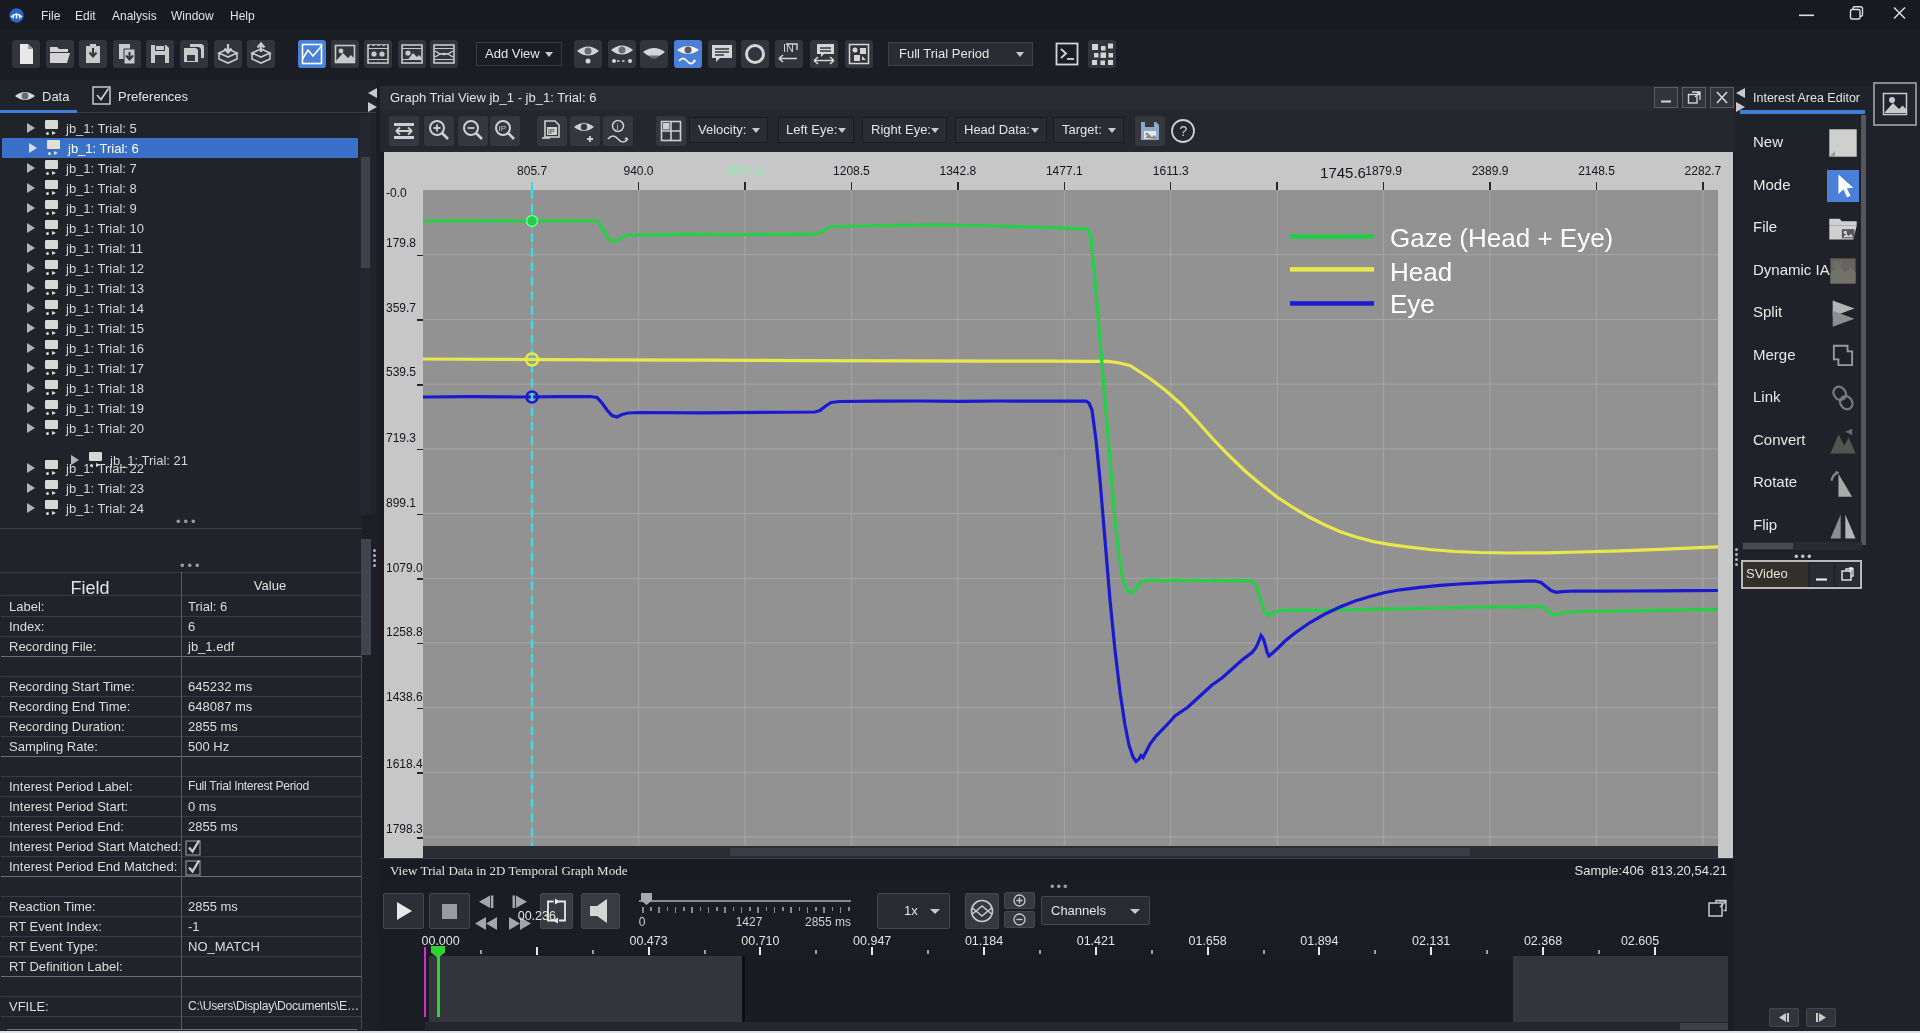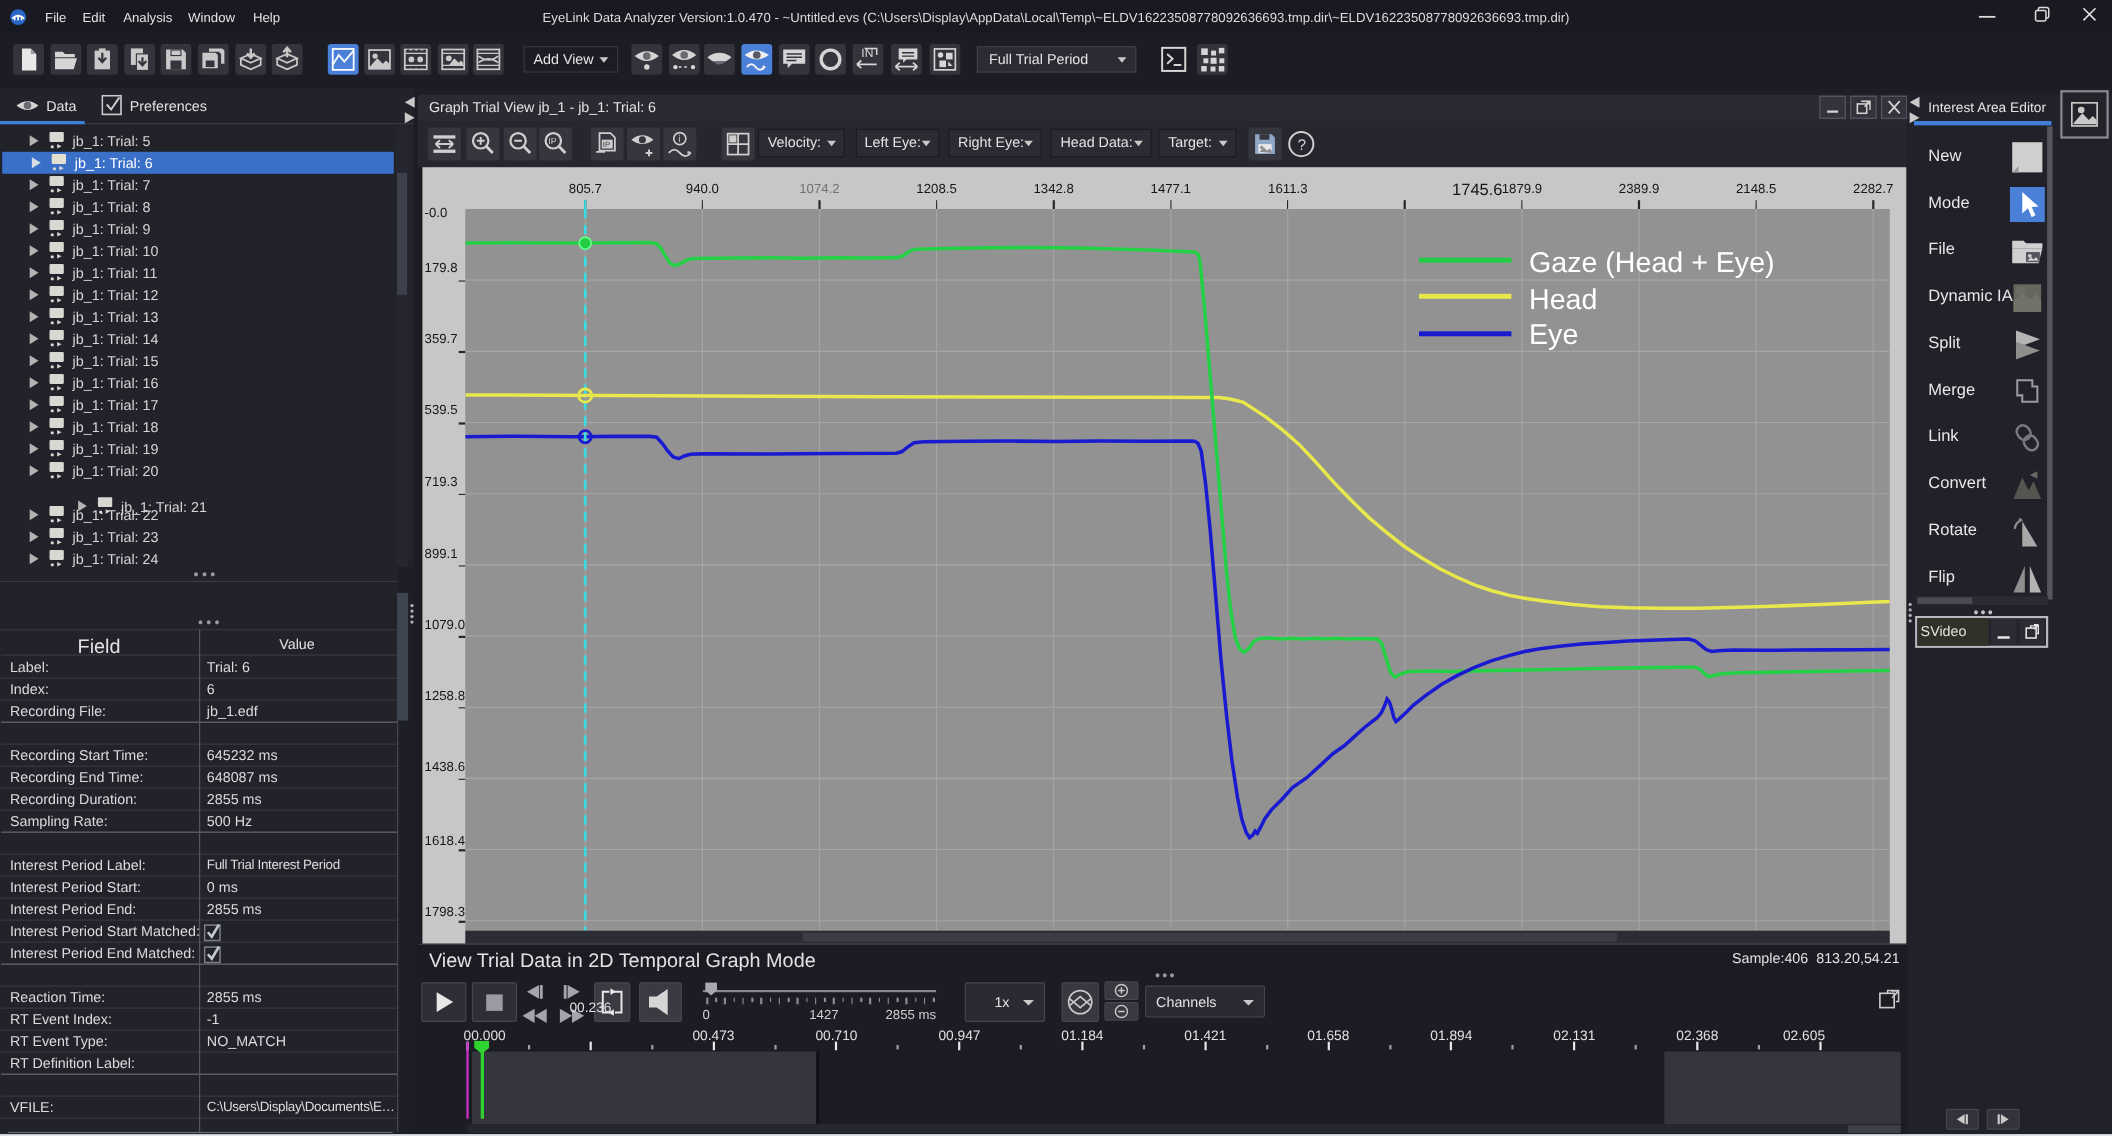--- a/index.html
+++ b/index.html
@@ -17,21 +17,20 @@
   <path d="M2 9 Q7.5 3.5 13 9" stroke="#fff" stroke-width="1.6" fill="none"></path>
   <rect x="6.7" y="5.5" width="1.6" height="5" fill="#fff"></rect>
   <rect x="3.6" y="7.5" width="1.5" height="3" fill="#fff"></rect>
   <rect x="9.9" y="7.5" width="1.5" height="3" fill="#fff"></rect>
 </svg>
 <div class="txt" style="left:41px;top:9px;font-size:12px;">File</div>
 <div class="txt" style="left:75px;top:9px;font-size:12px;">Edit</div>
 <div class="txt" style="left:112px;top:9px;font-size:12px;">Analysis</div>
 <div class="txt" style="left:171px;top:9px;font-size:12px;">Window</div>
 <div class="txt" style="left:230px;top:9px;font-size:12px;">Help</div>
-<div class="txt" style="left:960px;top:9px;font-size:12px;transform:translateX(-50%);color:#dcdcdc;">EyeLink Data Analyzer Version:1.0.470 - ~Untitled.evs (C:\Users\Display\AppData\Local\Temp\~ELDV16223508778092636693.tmp.dir\~ELDV16223508778092636693.tmp.dir)</div>
 <svg class="abs" style="left:1795px;top:5px;" width="120" height="20" viewBox="0 0 120 20">
   <rect x="4" y="9.5" width="15" height="1.6" fill="#dcdcdc"></rect>
   <rect x="55.5" y="4.5" width="9.5" height="9.5" fill="none" stroke="#dcdcdc" stroke-width="1.4" rx="1.5"></rect>
   <path d="M58 4.5 v-1.2 a1.5 1.5 0 0 1 1.5 -1.5 h 6 a2 2 0 0 1 2 2 v 6 a1.5 1.5 0 0 1 -1.5 1.5 h-1.2" fill="none" stroke="#dcdcdc" stroke-width="1.4"></path>
   <path d="M99 2.5 L110 13.5 M110 2.5 L99 13.5" stroke="#dcdcdc" stroke-width="1.5"></path>
 </svg>
 
 <div class="abs" style="left:0;top:30px;width:1920px;height:50px;background:#1c1c25;" id="toolbar"></div>
 <style>
  .tb{position:absolute;top:40px;width:28px;height:28px;background:#34343c;border-radius:3px;}
@@ -592,21 +591,21 @@
         <text x="11.5" y="20" font-size="14" fill="#cfcfcf" font-family="Liberation Sans">?</text>
       </svg></div>
 
 <div class="abs" style="left:384px;top:152px;width:1349px;height:706px;background:#c7c7c7;"></div>
 <div class="abs" style="left:423px;top:190px;width:1295px;height:656px;background:#929292;"></div>
 <div id="xlabels">
       <div class="txt" style="left:532.1px;top:164px;font-size:12px;color:#16161a;transform:translateX(-50%);">805.7</div>
       <div class="abs" style="left:531.35px;top:182px;width:1.5px;height:8px;background:#26262a;"></div>
       <div class="txt" style="left:638.54px;top:164px;font-size:12px;color:#16161a;transform:translateX(-50%);">940.0</div>
       <div class="abs" style="left:637.79px;top:182px;width:1.5px;height:8px;background:#26262a;"></div>
-      <div class="txt" style="left:744.98px;top:164px;font-size:12px;color:#737373;transform:translateX(-50%);">1074.2</div>
+      <div class="txt" style="left:744.98px;top:164px;font-size:12px;color:#86efac;transform:translateX(-50%);">1074.2</div>
       <div class="abs" style="left:744.23px;top:182px;width:1.5px;height:8px;background:#26262a;"></div>
       <div class="txt" style="left:851.4200000000001px;top:164px;font-size:12px;color:#16161a;transform:translateX(-50%);">1208.5</div>
       <div class="abs" style="left:850.6700000000001px;top:182px;width:1.5px;height:8px;background:#26262a;"></div>
       <div class="txt" style="left:957.86px;top:164px;font-size:12px;color:#16161a;transform:translateX(-50%);">1342.8</div>
       <div class="abs" style="left:957.11px;top:182px;width:1.5px;height:8px;background:#26262a;"></div>
       <div class="txt" style="left:1064.3000000000002px;top:164px;font-size:12px;color:#16161a;transform:translateX(-50%);">1477.1</div>
       <div class="abs" style="left:1063.5500000000002px;top:182px;width:1.5px;height:8px;background:#26262a;"></div>
       <div class="txt" style="left:1170.74px;top:164px;font-size:12px;color:#16161a;transform:translateX(-50%);">1611.3</div>
       <div class="abs" style="left:1169.99px;top:182px;width:1.5px;height:8px;background:#26262a;"></div>
       <div class="txt" style="left:1343px;top:164px;font-size:15px;color:#16161a;transform:translateX(-50%);">1745.6</div>
@@ -687,21 +686,21 @@
   </g>
   <text x="1390" y="247" font-size="26" fill="#ffffff" font-family="Liberation Sans">Gaze (Head + Eye)</text>
   <text x="1390" y="281" font-size="26" fill="#ffffff" font-family="Liberation Sans">Head</text>
   <text x="1390" y="313" font-size="26" fill="#ffffff" font-family="Liberation Sans">Eye</text>
 </svg>
 
 <div class="abs" style="left:423px;top:846px;width:1295px;height:12px;background:#2c2c35;"></div>
 <div class="abs" style="left:730px;top:848px;width:740px;height:8px;background:#3c3c46;"></div>
 
 <div class="abs" style="left:380px;top:858px;width:1354px;height:25px;background:#1b1b24;border-top:1px solid #3a3a44;"></div>
-<div class="txt" style="left:390px;top:863px;font-size:18px;">View Trial Data in 2D Temporal Graph Mode</div>
+<div class="txt" style="left:390px;top:863px;font-size:13px;font-family:Liberation Serif, serif;">View Trial Data in 2D Temporal Graph Mode</div>
 <div class="txt" style="left:1727px;top:863px;font-size:13px;transform:translateX(-100%);">Sample:406&nbsp; 813.20,54.21</div>
 
 <div class="abs" style="left:1734px;top:86px;width:186px;height:947px;background:#21212a;" id="rightpanel"></div>
 <style>
  .ptile{position:absolute;background:#2e2e37;border:1px solid #46464f;border-radius:2px;box-sizing:border-box;}
  .ria{position:absolute;left:1753px;font-size:15px;color:#e8e8e8;white-space:nowrap;}
  .rico{position:absolute;left:1827px;width:32px;height:32px;}
 </style>
 
 <div class="txt" style="left:1050px;top:879px;font-size:13px;color:#9a9aa2;letter-spacing:2px;">•••</div>

